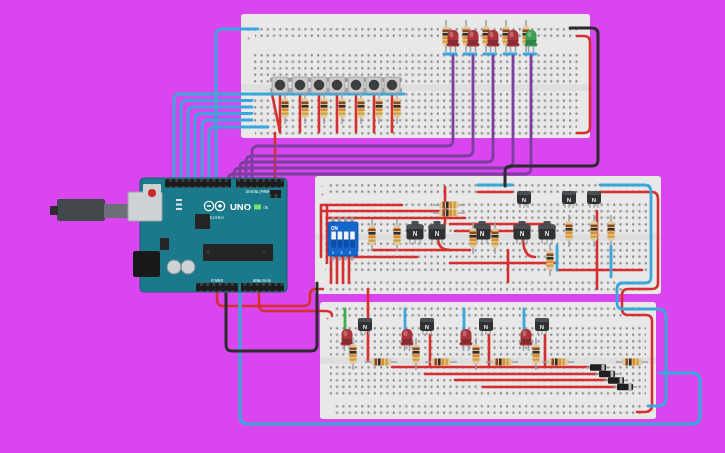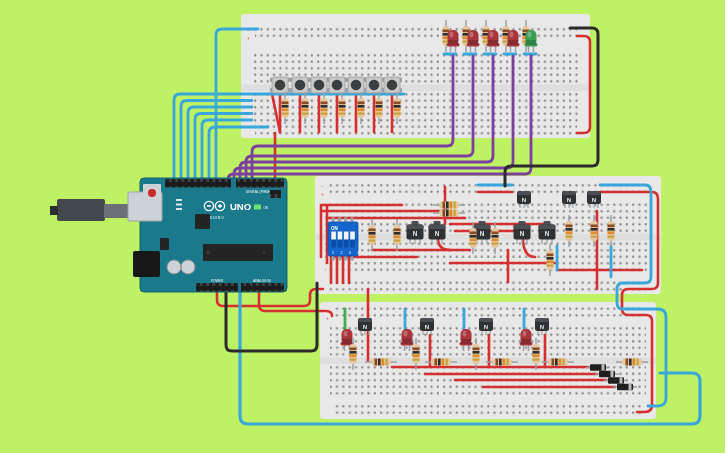--- a/index.html
+++ b/index.html
@@ -1,16 +1,16 @@
 <!DOCTYPE html>
 <html><head>
 <meta charset="utf-8">
 <style>
   html,body{margin:0;padding:0;background:#000;}
-  .stage{width:725px;height:453px;position:relative;overflow:hidden;background:#bef264;}
+  .stage{width:725px;height:453px;position:relative;overflow:hidden;background:#d946ef;}
   svg{display:block}
   text{font-family:"Liberation Sans", sans-serif;}
 </style>
 </head>
 <body>
 
 <div class="stage">
 <svg viewBox="0 0 725 453" width="725" height="453" xmlns="http://www.w3.org/2000/svg">
   <defs>
     <pattern id="holes" patternUnits="userSpaceOnUse" width="31.5" height="6.5">

